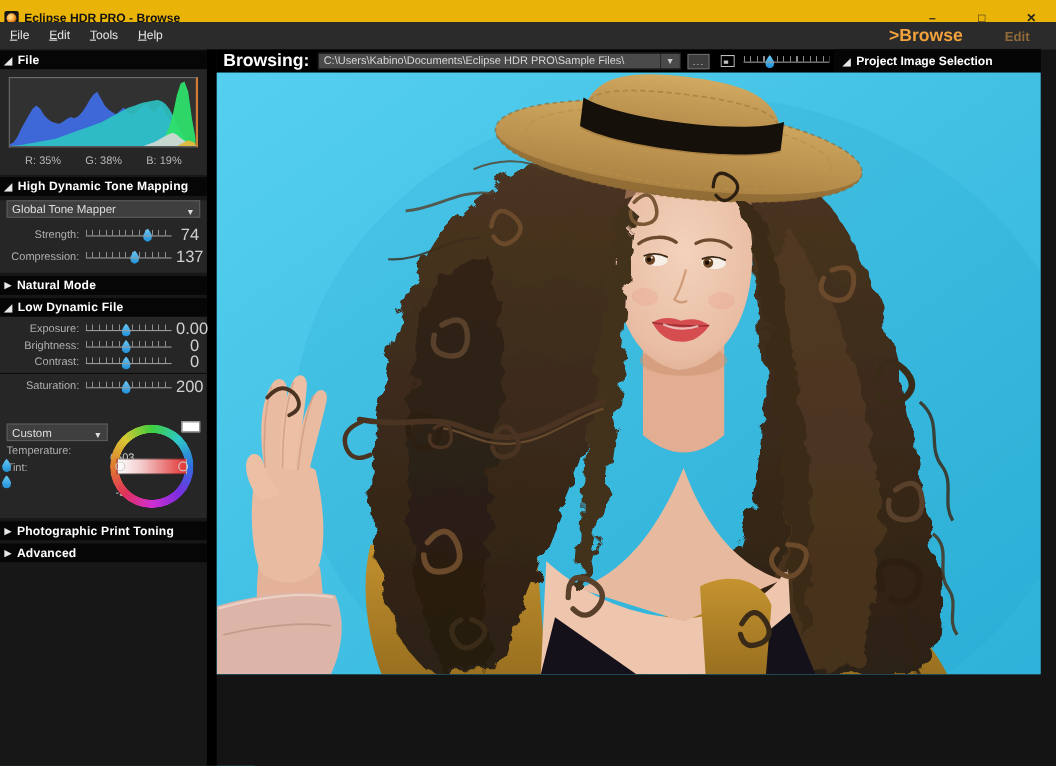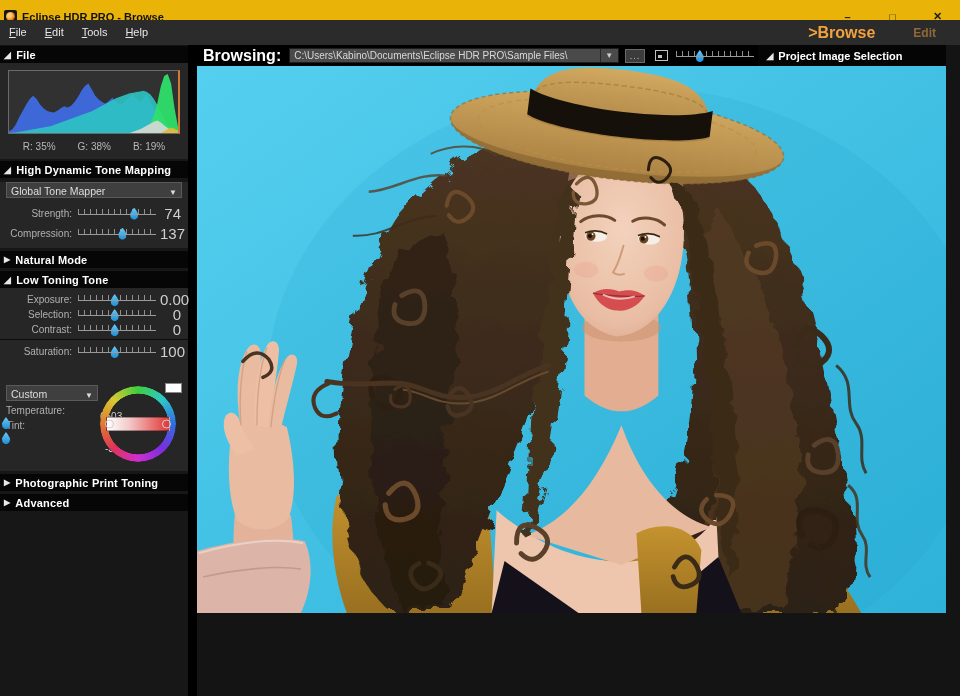--- a/index.html
+++ b/index.html
@@ -181,51 +181,51 @@
 
   <div class="gap3"></div>
   <div class="sec-header">
     <span class="tri">▶</span>
     <span>Natural Mode</span>
   </div>
 
   <div class="gap3"></div>
   <div class="sec-header">
     <span class="tri open">◢</span>
-    <span>Low Toning Tone</span>
+    <span>Low Dynamic File</span>
   </div>
   <div class="panel" style="padding:4px 0 4px 0;">
     <div class="slider-row ldt-row">
       <span class="lbl">Exposure:</span>
       <span class="track">
           <span class="thumb" style="left: 47%;"></span>
         </span>
       <span class="val">0.00</span>
     </div>
     <div class="slider-row ldt-row">
-      <span class="lbl">Selection:</span>
+      <span class="lbl">Brightness:</span>
       <span class="track">
           <span class="thumb" style="left: 47%;"></span>
         </span>
       <span class="val">0</span>
     </div>
     <div class="slider-row ldt-row">
       <span class="lbl">Contrast:</span>
       <span class="track">
           <span class="thumb" style="left: 47%;"></span>
         </span>
       <span class="val">0</span>
     </div>
     <div class="divider"></div>
     <div class="slider-row sat-row">
       <span class="lbl">Saturation:</span>
       <span class="track">
           <span class="thumb" style="left: 47%;"></span>
         </span>
-      <span class="val">100</span>
+      <span class="val">200</span>
     </div>
 
     <div class="wb-panel">
       <div class="dropdown wb-dd">
         <span>Custom</span>
         <span class="dd-arrow">▼</span>
       </div>
       <div class="wb-lbl">Temperature:</div>
       <span class="track wb-track"><span class="thumb" style="left: 55%;"></span></span>
       <span class="wb-val" style="left:100px; top:30px;">6503</span>

